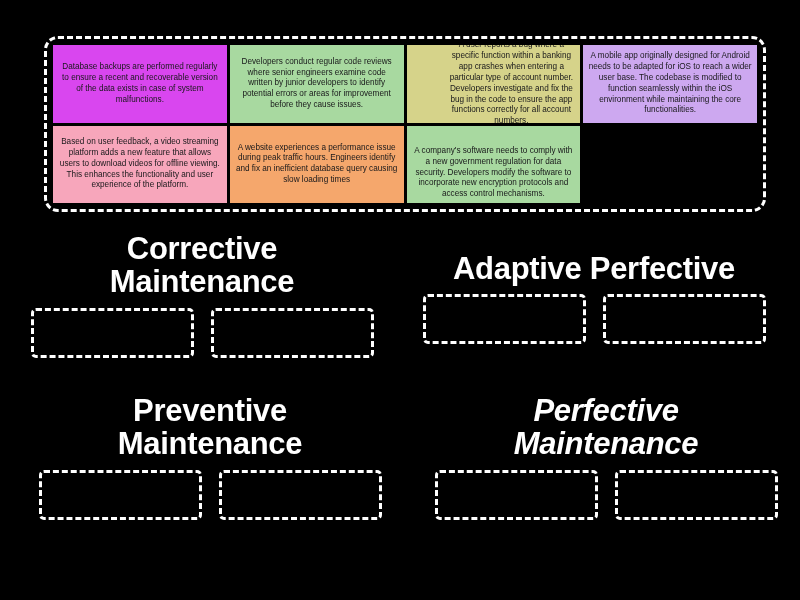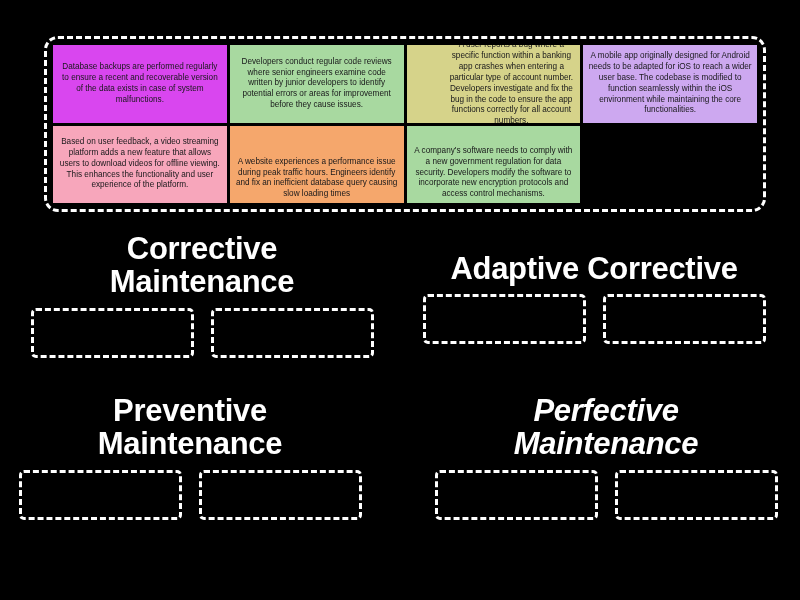--- a/index.html
+++ b/index.html
@@ -86,21 +86,21 @@
     width: 163px;
     height: 50px;
     border: 3px dashed #ffffff;
     border-radius: 5px;
     background: transparent;
   }
 
   
   #group-corrective  { left: 12px;  top: 232px; }
   #group-adaptive    { left: 404px; top: 232px; }
-  #group-preventive  { left: 0;  top: 394px; }
+  #group-preventive  { left: 20px;  top: 394px; }
   #group-perfective  { left: 416px; top: 394px; font-style: italic; }
 
   
   .group.one-line .group-title { padding-top: 20px; }
 </style>
 </head>
 <body style="background: rgb(0, 0, 0);">
 
 <div id="stage">
 
@@ -121,42 +121,42 @@
       </div>
 
       <div class="card" style="background-color: rgb(205, 168, 240);">
         <span class="card-text">A mobile app originally designed for Android needs to be adapted for iOS to reach a wider user base. The codebase is modified to function seamlessly within the iOS environment while maintaining the core functionalities.</span>
       </div>
 
       <div class="card" style="background-color: rgb(247, 166, 187);">
         <span class="card-text">Based on user feedback, a video streaming platform adds a new feature that allows users to download videos for offline viewing. This enhances the functionality and user experience of the platform.</span>
       </div>
 
-      <div class="card" style="background-color: rgb(245, 167, 108); align-items: flex-end;">
+      <div class="card" style="background-color: rgb(245, 167, 108);">
         <span class="card-text">A website experiences a performance issue during peak traffic hours. Engineers identify and fix an inefficient database query causing slow loading times</span>
       </div>
 
       <div class="card" style="background-color: rgb(168, 217, 160); align-items: flex-end;">
         <span class="card-text">A company's software needs to comply with a new government regulation for data security. Developers modify the software to incorporate new encryption protocols and access control mechanisms.</span>
       </div>
 
     </div>
   </div>
 
   <div class="group" id="group-corrective">
     <div class="group-title">Corrective
 Maintenance</div>
     <div class="dropzones">
       <div class="dropzone"></div>
       <div class="dropzone"></div>
     </div>
   </div>
 
   <div class="group one-line" id="group-adaptive">
-    <div class="group-title">Adaptive Corrective</div>
+    <div class="group-title">Adaptive Perfective</div>
     <div class="dropzones">
       <div class="dropzone"></div>
       <div class="dropzone"></div>
     </div>
   </div>
 
   <div class="group" id="group-preventive">
     <div class="group-title">Preventive
 Maintenance</div>
     <div class="dropzones">

